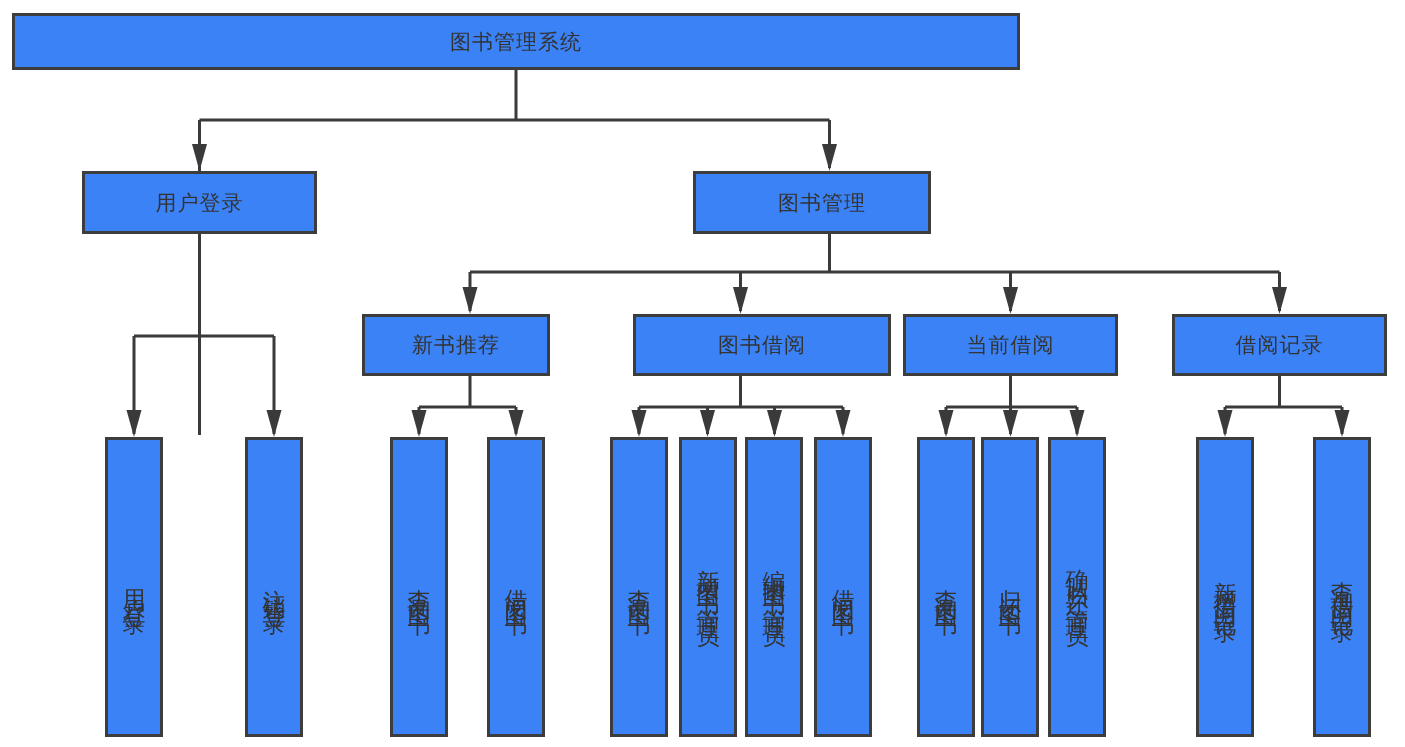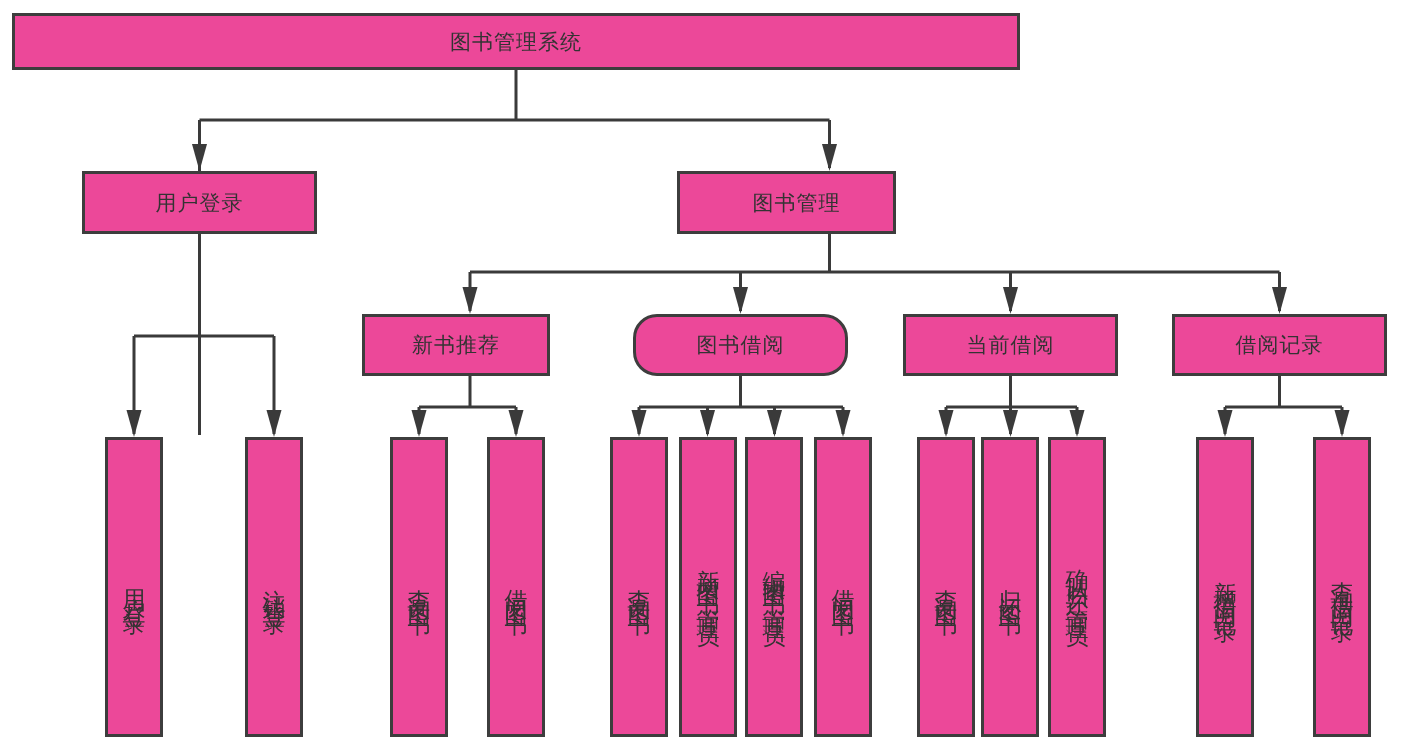--- a/index.html
+++ b/index.html
@@ -18,21 +18,21 @@
   .connectors {
     position: absolute;
     left: 0; top: 0;
     width: 1405px;
     height: 747px;
   }
   .node {
     position: absolute;
     box-sizing: border-box;
     border: 3px solid #3d3d3d;
-    background: #ec4899;
+    background: #3b82f6;
     display: flex;
     align-items: center;
     justify-content: center;
     color: #333333;
   }
   .hnode { font-size: 21px; letter-spacing: 1px; }
   .vnode {
     top: 437px;
     width: 58px;
     height: 300px;
@@ -99,28 +99,28 @@
     <polygon points="1334.5,410 1349.5,410 1342,437"></polygon>
   </svg>
 
   <div class="node hnode" style="left:12px; top:13px; width:1008px; height:57px;">
     <span class="label">图书管理系统</span>
   </div>
 
   <div class="node hnode" style="left:82px; top:171px; width:235px; height:63px;">
     <span class="label">用户登录</span>
   </div>
-  <div class="node hnode" style="left:677px; top:171px; width:219px; height:63px;padding-left:20px;">
+  <div class="node hnode" style="left:693px; top:171px; width:238px; height:63px;padding-left:20px;">
     <span class="label">图书管理</span>
   </div>
 
   <div class="node hnode" style="left:362px; top:314px; width:188px; height:62px;">
     <span class="label">新书推荐</span>
   </div>
-  <div class="node hnode" style="left:633px; top:314px; width:215px; height:62px;border-radius:24px;">
+  <div class="node hnode" style="left:633px; top:314px; width:258px; height:62px;">
     <span class="label">图书借阅</span>
   </div>
   <div class="node hnode" style="left:903px; top:314px; width:215px; height:62px;">
     <span class="label">当前借阅</span>
   </div>
   <div class="node hnode" style="left:1172px; top:314px; width:215px; height:62px;">
     <span class="label">借阅记录</span>
   </div>
 
   <div class="node vnode" style="left:105px;">

